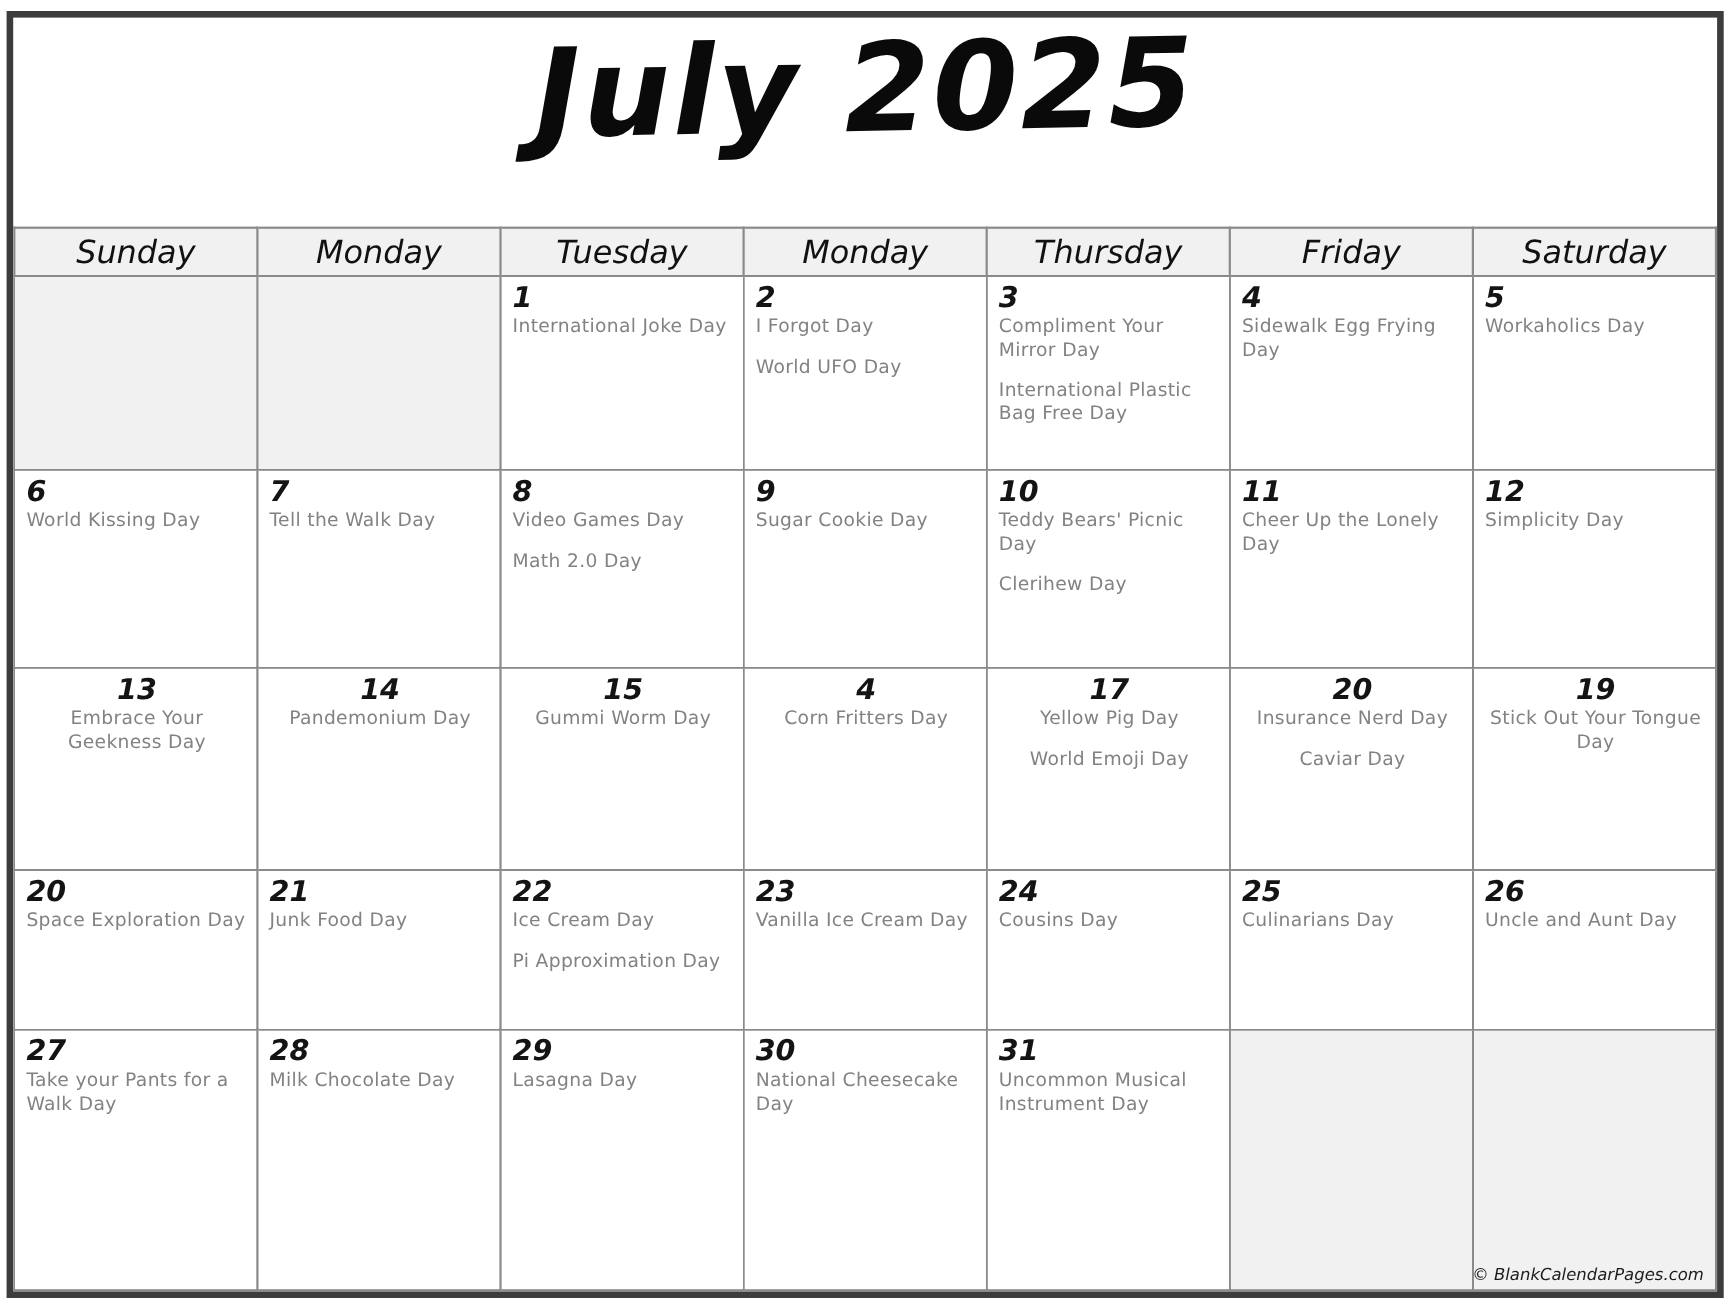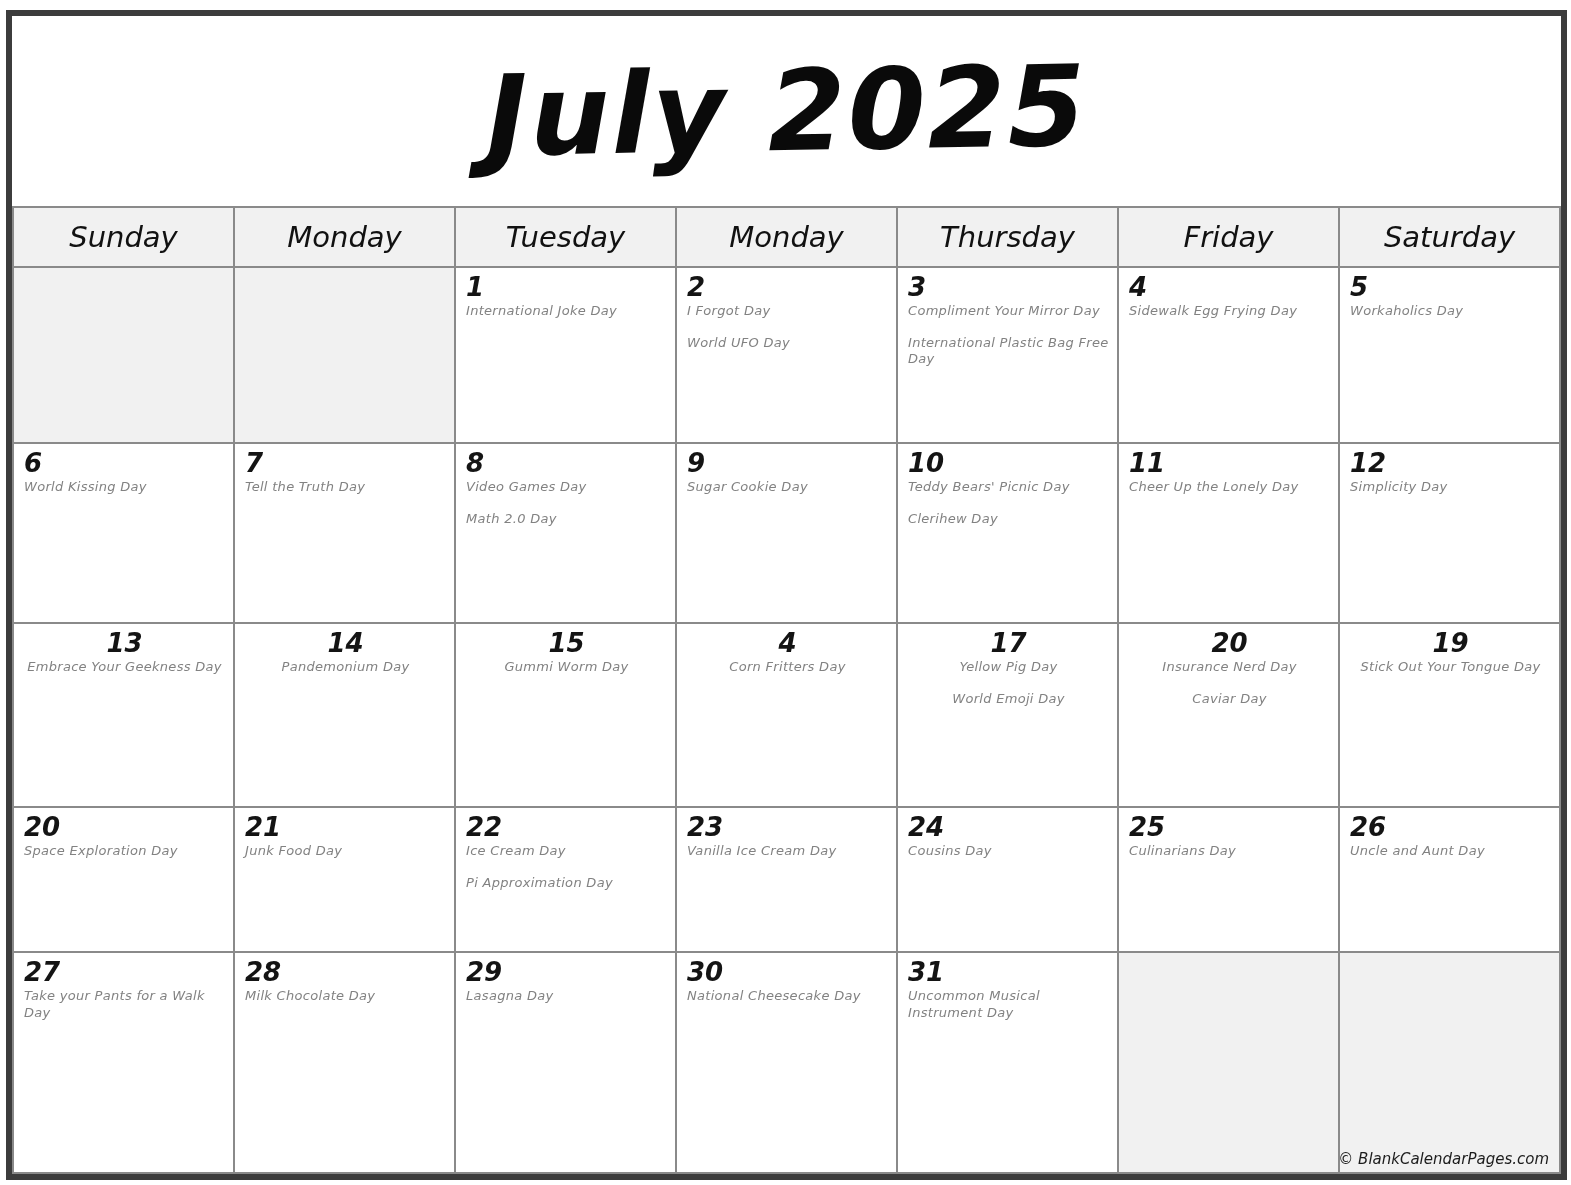--- a/index.html
+++ b/index.html
@@ -12,38 +12,38 @@
   .frame {
     margin: 10px 4px 5px 6px;
     width: 1561px; height: 1170px;
     border: 6px solid #3c3c3c;
     background: #ffffff;
     display: flex; flex-direction: column;
     overflow: hidden;
   }
   .title-area {
     height: 190px; flex: 0 0 190px;
-    display: flex; align-items: center; justify-content: center;
+    display: flex; align-items: flex-start; justify-content: center;
   }
   .page-title {
     margin: 0;
     font-size: 112px;
     font-weight: bold;
     font-style: italic;
     color: #0a0a0a;
     letter-spacing: 2px;
     transform: rotate(-1deg);
   }
   table.calendar {
     width: 100%; flex: 1 1 auto;
     border-collapse: collapse;
     table-layout: fixed;
   }
   th.weekday {
-    height: 60px;
+    height: 44px;
     border: 2px solid #8a8a8a;
     background: #f1f1f1;
     font-size: 29px;
     font-weight: normal;
     font-style: italic;
     color: #111111;
     text-align: center;
     vertical-align: middle;
   }
   td.day-cell {
@@ -62,25 +62,24 @@
   .day-number {
     font-size: 26px;
     font-weight: bold;
     font-style: italic;
     color: #141414;
     line-height: 1.05;
     margin-bottom: 2px;
   }
   .holiday {
     margin: 0 0 15px 0;
-    font-size: 13px;
+    font-size: 17px;
     line-height: 1.25;
     color: #828282;
     letter-spacing: 0.3px;
-    font-style: italic;
   }
   .copyright {
     position: absolute;
     right: 10px; bottom: 4px;
     font-size: 15px;
     font-style: italic;
     color: #1c1c1c;
     white-space: nowrap;
     padding-left: 48px;
   }
@@ -131,21 +130,21 @@
             <p class="holiday">Workaholics Day</p>
           </td>
         </tr>
         <tr class="wr1">
           <td class="day-cell">
             <div class="day-number">6</div>
             <p class="holiday">World Kissing Day</p>
           </td>
           <td class="day-cell">
             <div class="day-number">7</div>
-            <p class="holiday">Tell the Truth Day</p>
+            <p class="holiday">Tell the Walk Day</p>
           </td>
           <td class="day-cell">
             <div class="day-number">8</div>
             <p class="holiday">Video Games Day</p>
             <p class="holiday">Math 2.0 Day</p>
           </td>
           <td class="day-cell">
             <div class="day-number">9</div>
             <p class="holiday">Sugar Cookie Day</p>
           </td>

